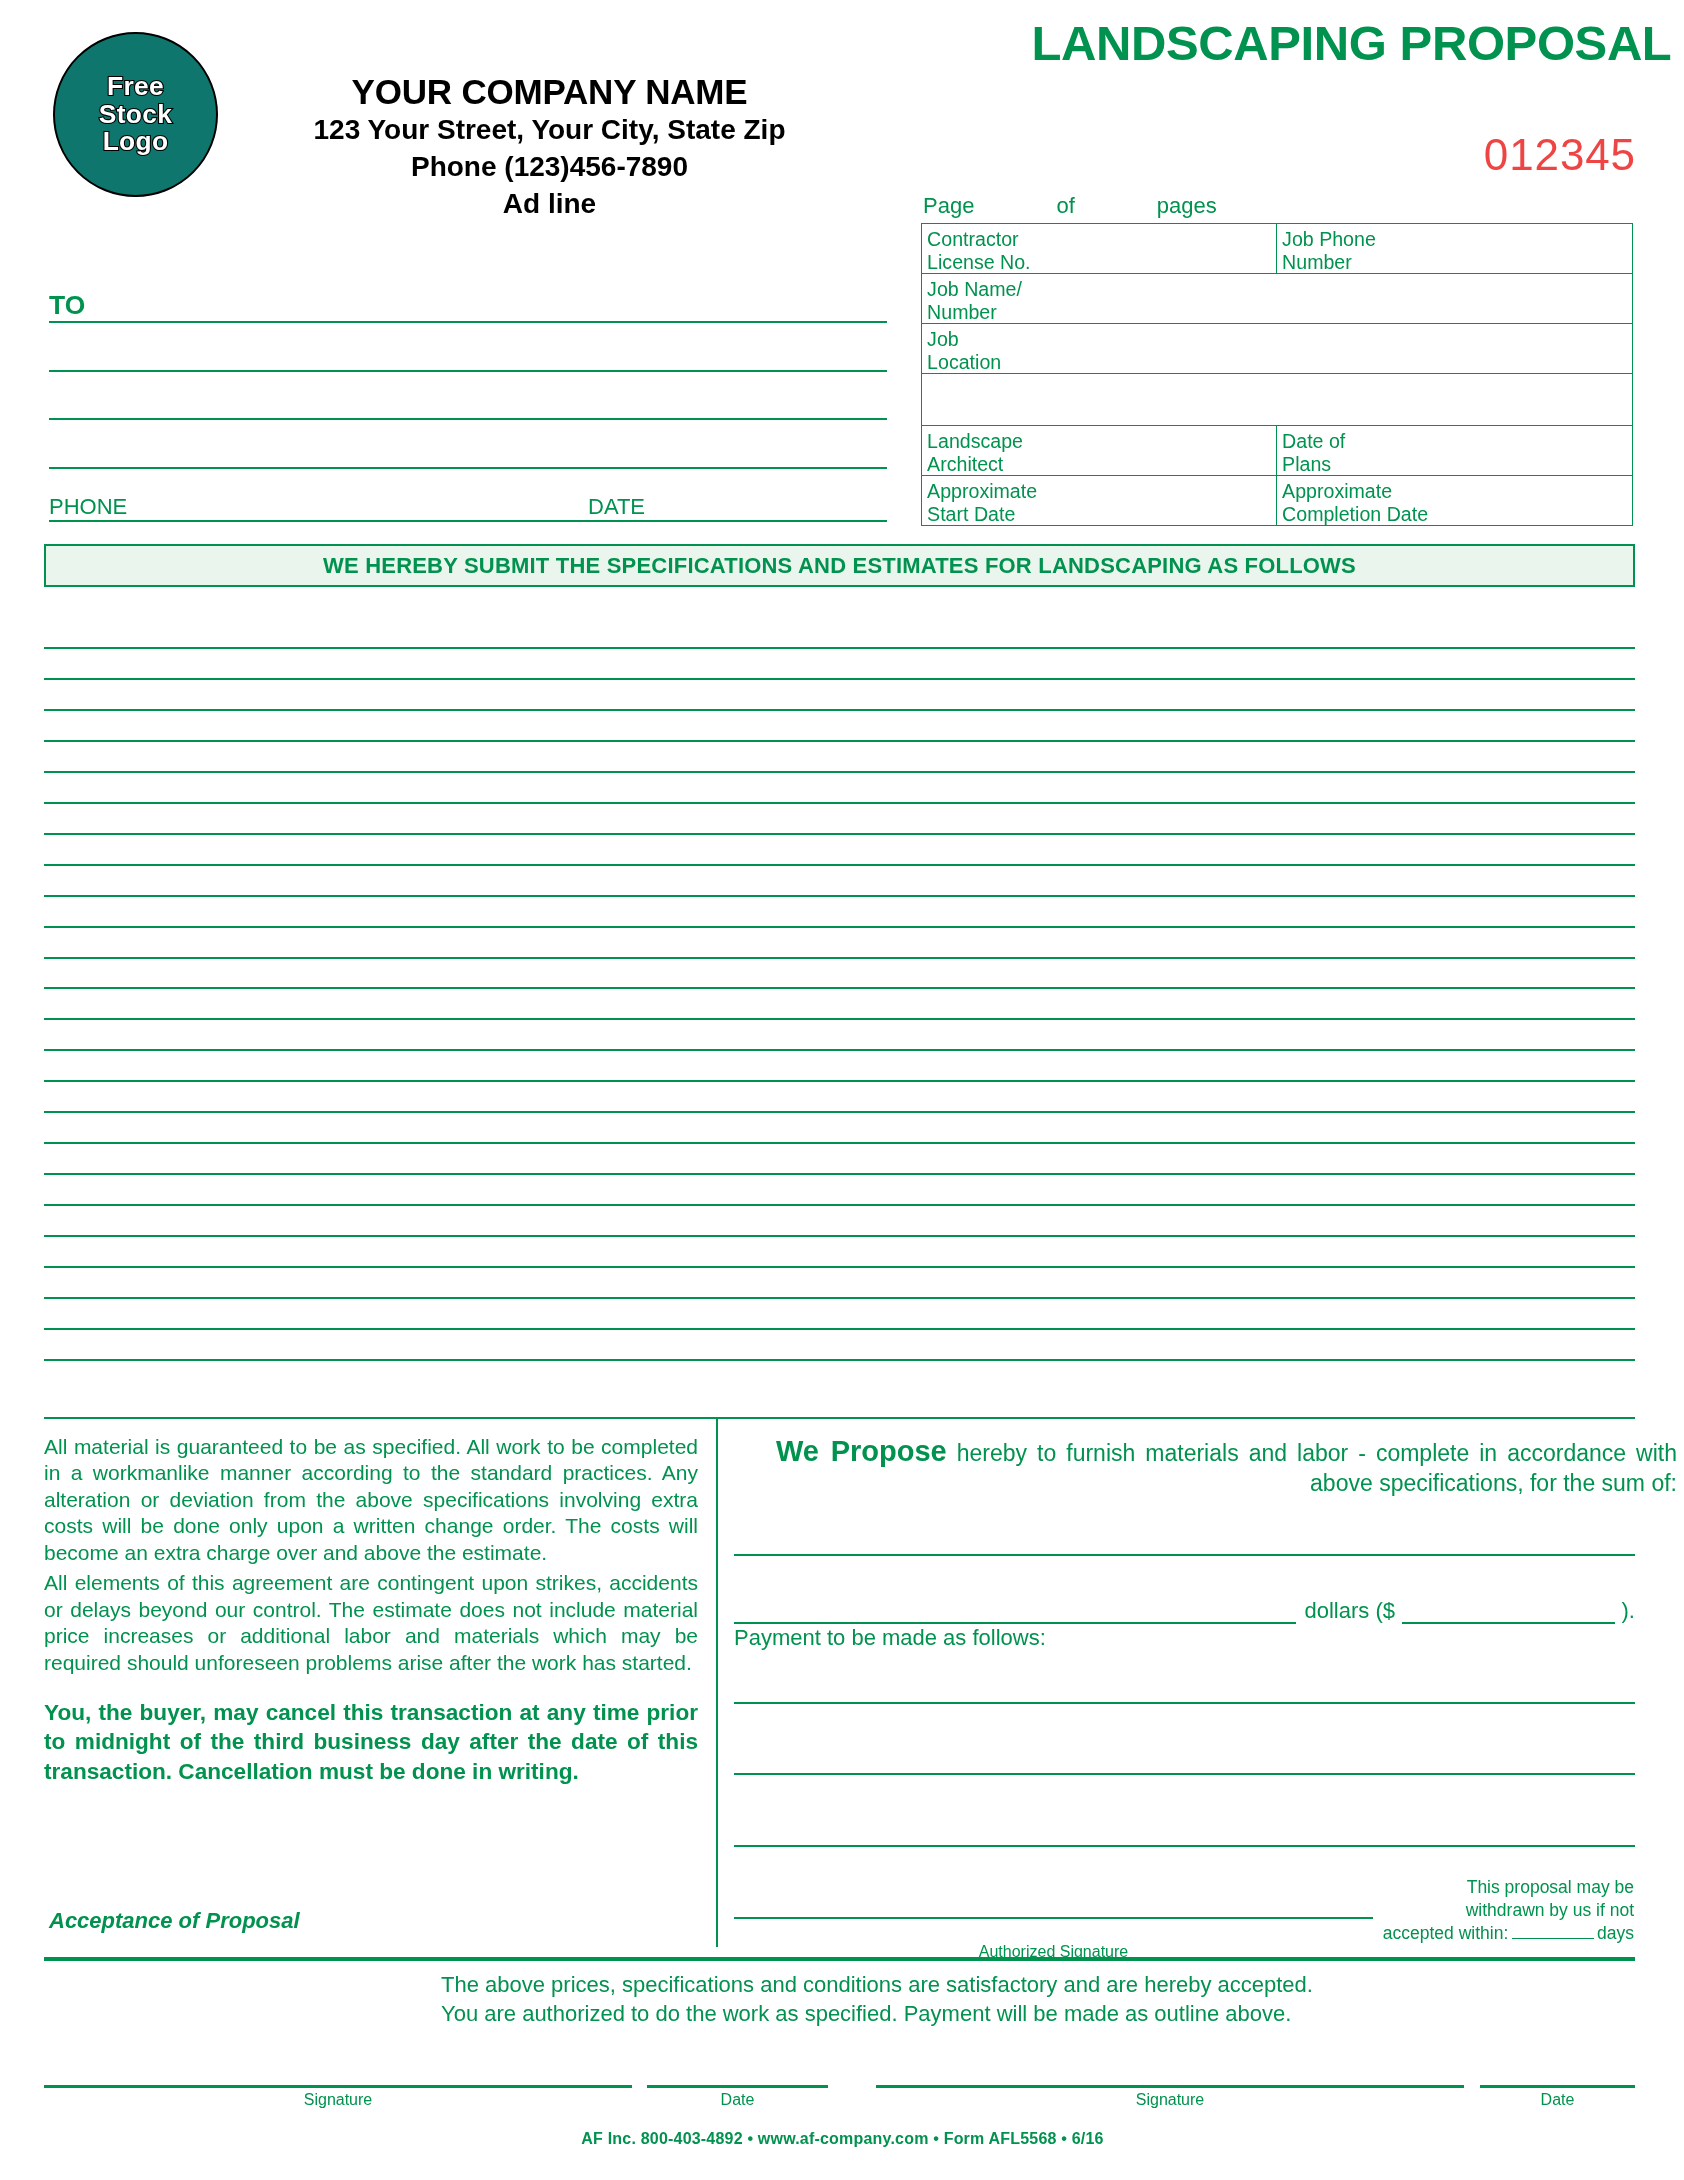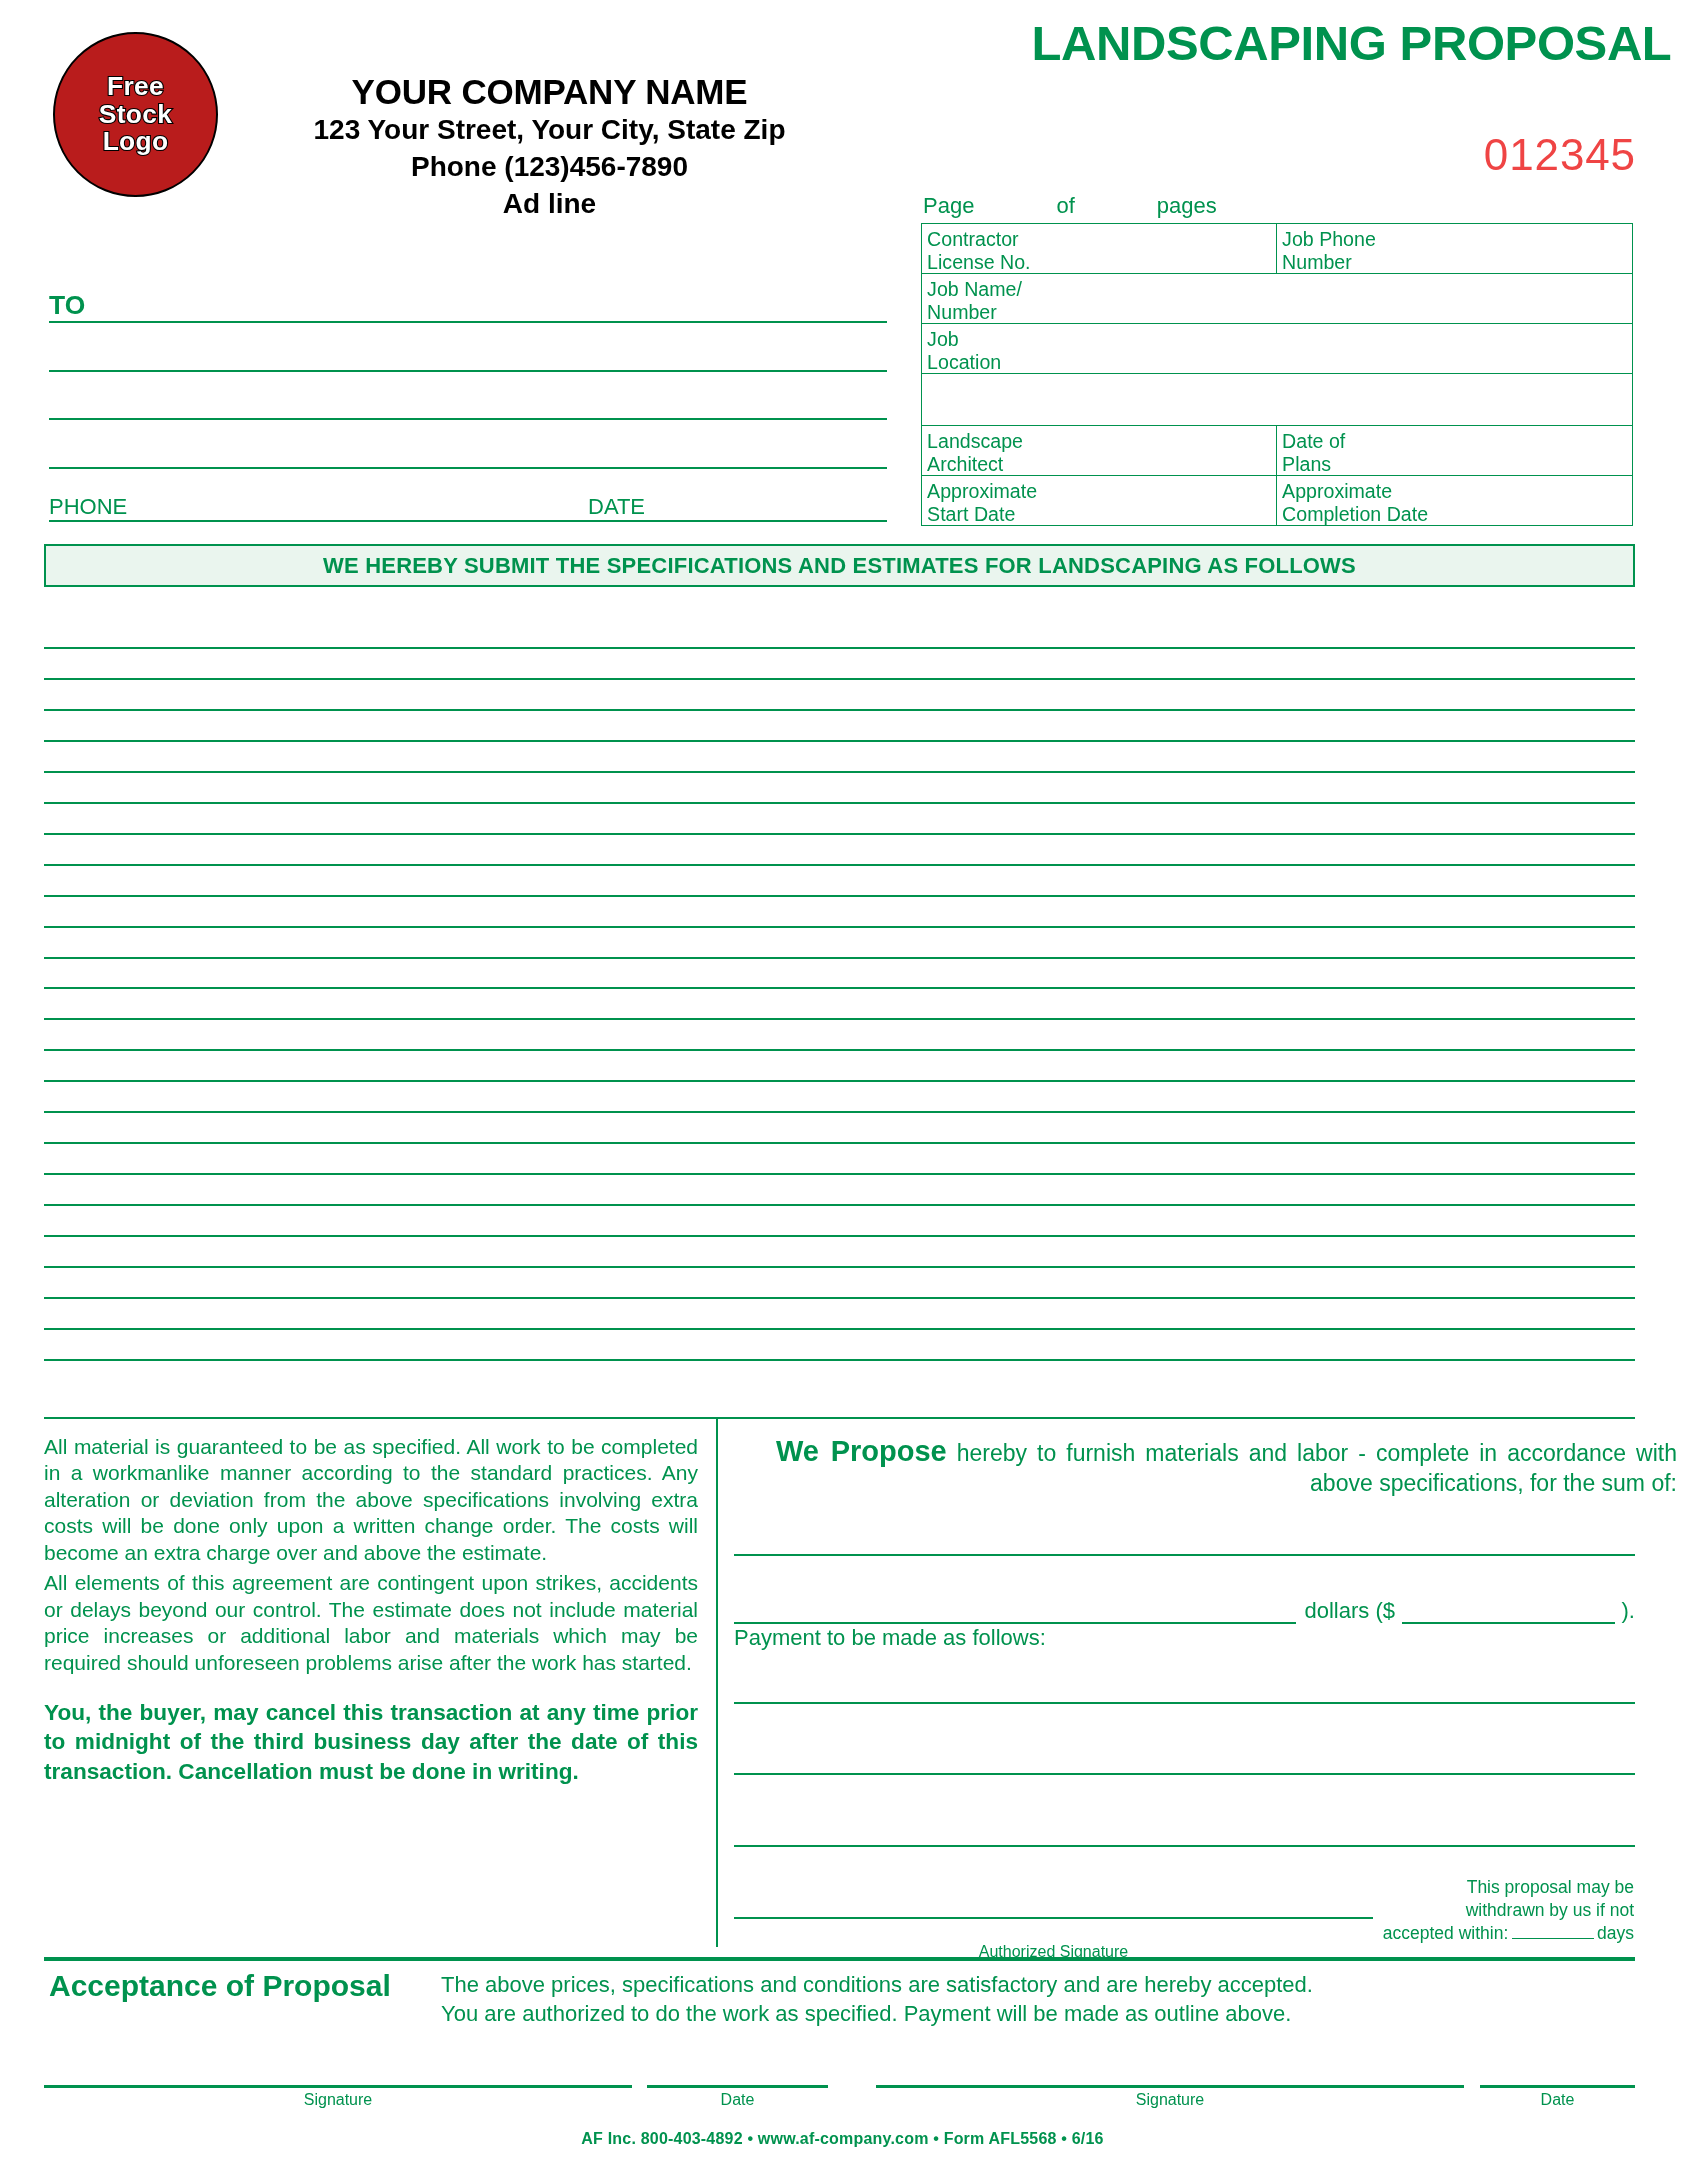--- a/index.html
+++ b/index.html
@@ -17,21 +17,21 @@
     position: absolute;
     inset: 0;
   }
 
   
   .logo-circle {
     position: absolute;
     left: 53px; top: 32px;
     width: 165px; height: 165px;
     border-radius: 50%;
-    background: #b91c1c;
+    background: #0f766e;
     border: 2.6px solid #000;
     display: flex;
     flex-direction: column;
     align-items: center;
     justify-content: center;
     line-height: 1.04;
   }
   .logo-circle span {
     font-size: 26.4px;
     font-weight: bold;
@@ -266,23 +266,24 @@
 
   
   .accept-rule {
     position: absolute;
     left: 44px; top: 1957px;
     width: 1591px;
     border-bottom: 4.3px solid #00924e;
   }
   .accept-title {
     position: absolute;
-    left: 49px; top: 1969px;
-    font-size: 30px;
-    font-weight: bold;
+    left: 49px; top: 1908px;
+    font-size: 22px;
+    font-weight: bold;
+    font-style: italic;
   }
   .accept-text {
     position: absolute;
     left: 441px; top: 1971px;
     width: 1133px;
     font-size: 22px;
     line-height: 1.3;
   }
 
   

